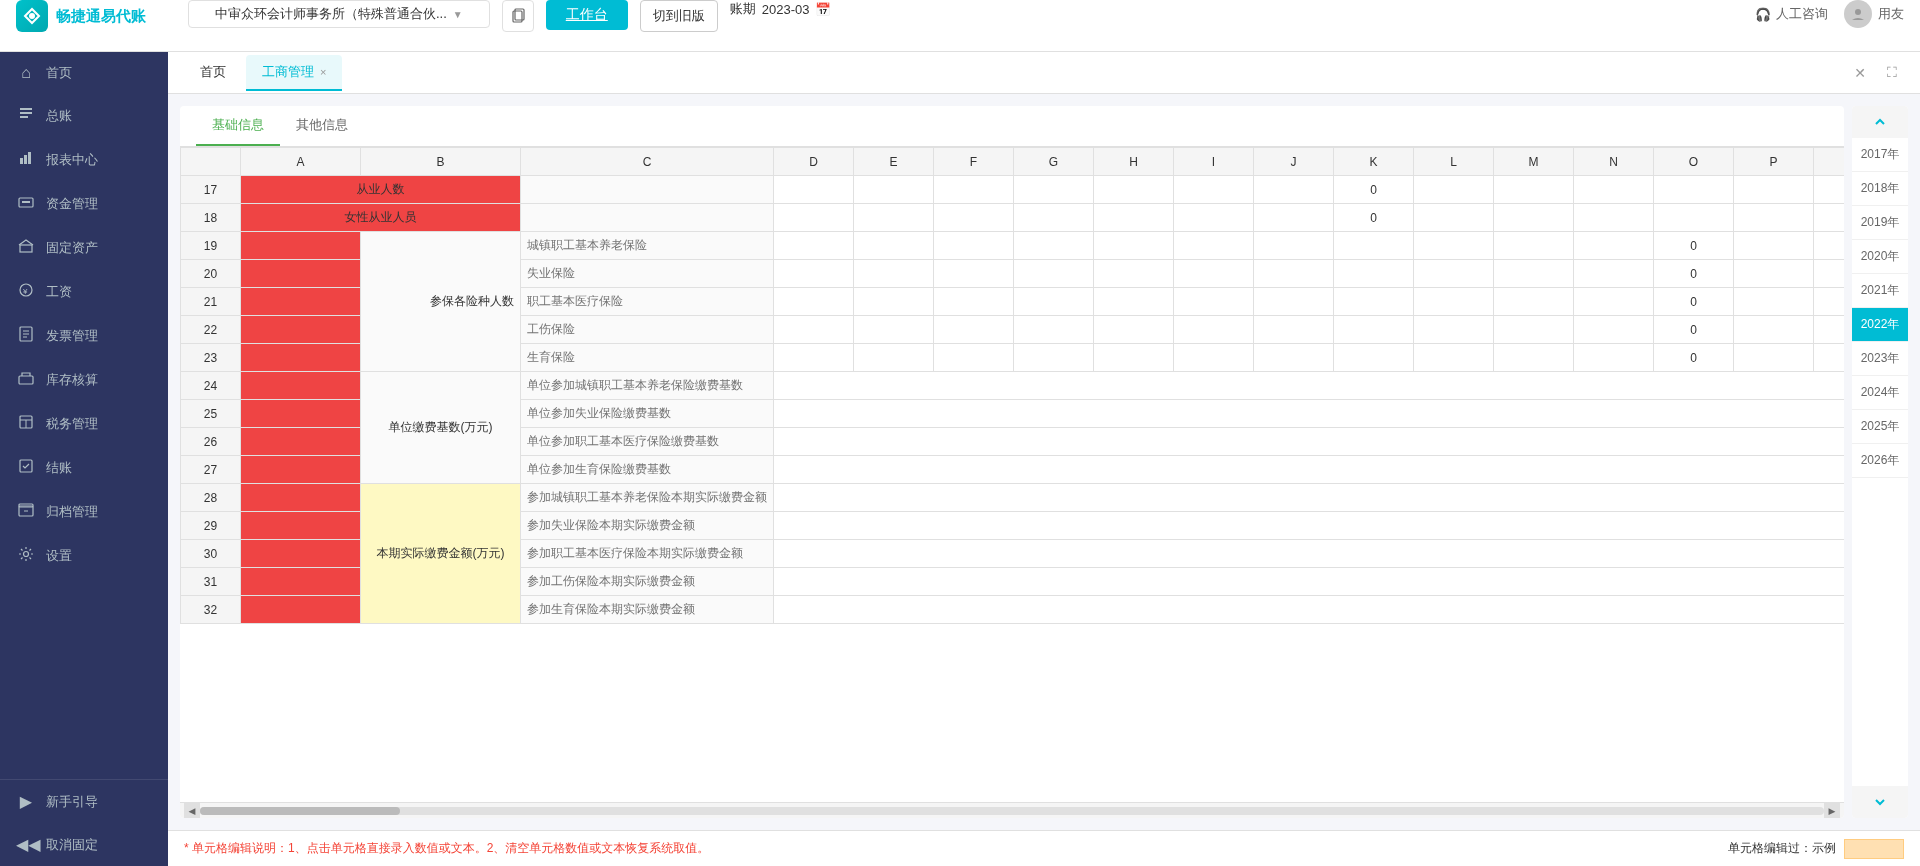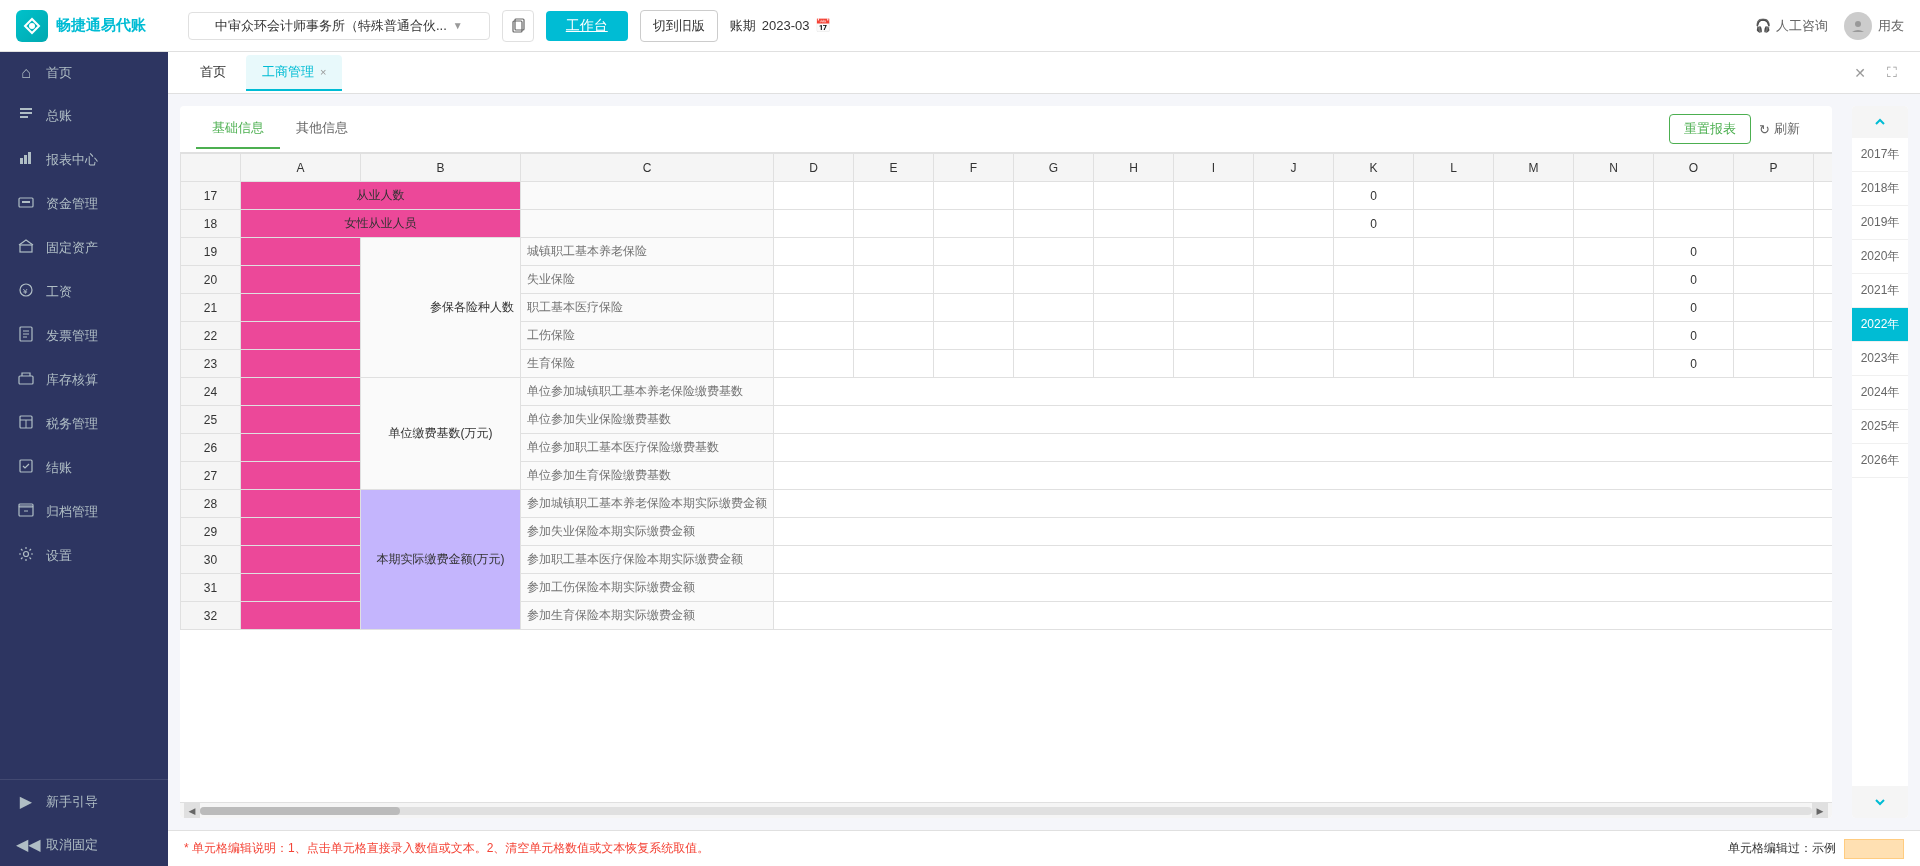--- a/index.html
+++ b/index.html
@@ -1,20 +1,20 @@
 <!DOCTYPE html>
 <html><head>
   <meta charset="utf-8">
   <style>
     * { box-sizing: border-box; margin: 0; padding: 0; }
     body { font-family: 'Microsoft YaHei', '微软雅黑', sans-serif; font-size: 13px; background: #f0f2f5; color: #333; overflow: hidden; }
 
     
     .app-container { display: flex; flex-direction: column; height: 866px; width: 1920px; }
-    .top-bar { display: flex; align-items: center; height: 52px; background: #fff; border-bottom: 1px solid #e0e0e0; padding: 0 16px; gap: 12px; flex-shrink: 0; }
+    .top-bar { display: flex; align-items: flex-start; height: 52px; background: #fff; border-bottom: 1px solid #e0e0e0; padding: 0 16px; gap: 12px; flex-shrink: 0; }
     .main-area { display: flex; flex: 1; overflow: hidden; }
     .sidebar { width: 168px; background: #2d3561; flex-shrink: 0; display: flex; flex-direction: column; }
     .content-area { flex: 1; display: flex; flex-direction: column; overflow: hidden; background: #f5f6fa; }
 
     
     .logo-area { display: flex; align-items: center; gap: 8px; min-width: 160px; }
     .logo-icon { width: 32px; height: 32px; background: linear-gradient(135deg, #00c2cb, #00a8b0); border-radius: 6px; display: flex; align-items: center; justify-content: center; color: white; font-size: 16px; }
     .logo-text { color: #00bcd4; font-size: 15px; font-weight: bold; }
     .company-selector { display: flex; align-items: center; gap: 6px; border: 1px solid #e0e0e0; border-radius: 4px; padding: 4px 26px; cursor: pointer; background: #fff; min-width: 200px; }
     .company-name { font-size: 13px; color: #333; }
@@ -38,39 +38,39 @@
     
     .tab-bar { display: flex; align-items: center; background: #fff; border-bottom: 1px solid #e0e0e0; padding: 0 16px; gap: 4px; height: 42px; flex-shrink: 0; }
     .tab { display: flex; align-items: center; gap: 6px; padding: 8px 16px; cursor: pointer; font-size: 13px; color: #666; border-bottom: 2px solid transparent; }
     .tab.active { color: #00bcd4; border-bottom: 2px solid #00bcd4; background: #e8f9fb; border-radius: 4px 4px 0 0; }
     .tab-close { color: #999; font-size: 11px; cursor: pointer; }
     .tab-home { color: #333; }
     .window-controls { margin-left: auto; display: flex; gap: 8px; }
     .win-btn { width: 24px; height: 24px; border: none; background: none; cursor: pointer; color: #999; font-size: 14px; display: flex; align-items: center; justify-content: center; }
 
     
-    .content-body { flex: 1; display: flex; overflow: hidden; padding: 12px; gap: 20px; }
+    .content-body { flex: 1; display: flex; overflow: hidden; padding: 12px; gap: 8px; }
 
     
     .main-panel { flex: 1; background: #fff; border-radius: 4px; display: flex; flex-direction: column; overflow: hidden; }
     .panel-tabs { display: flex; align-items: center; border-bottom: 1px solid #e0e0e0; padding: 0 16px; gap: 0; }
     .panel-tab { padding: 10px 16px; cursor: pointer; font-size: 13px; color: #666; border-bottom: 2px solid transparent; }
     .panel-tab.active { color: #4caf50; border-bottom: 2px solid #4caf50; }
     .panel-toolbar { display: flex; align-items: center; justify-content: flex-end; padding: 8px 16px; gap: 8px; }
     .reset-btn { border: 1px solid #4caf50; background: #fff; color: #4caf50; border-radius: 4px; padding: 5px 14px; font-size: 13px; cursor: pointer; }
     .refresh-btn { border: none; background: none; color: #666; font-size: 13px; cursor: pointer; display: flex; align-items: center; gap: 4px; }
 
     
     .spreadsheet-container { flex: 1; overflow: hidden; display: flex; flex-direction: column; }
     .spreadsheet-scroll { flex: 1; overflow: auto; }
     .spreadsheet-table { border-collapse: collapse; width: max-content; min-width: 100%; }
     .spreadsheet-table th, .spreadsheet-table td { border: 1px solid #e0e0e0; padding: 0 6px; height: 28px; font-size: 12px; white-space: nowrap; }
     .col-header { background: #f5f5f5; text-align: center; color: #333; font-weight: normal; min-width: 60px; }
     .row-num { background: #f5f5f5; text-align: center; color: #333; width: 36px; font-weight: normal; }
-    .cell-a { min-width: 120px; text-align: center; color: #333; background: #ec4899; }
+    .cell-a { min-width: 120px; text-align: center; color: #333; background: #ef4444; }
     .cell-b { min-width: 160px; text-align: center; color: #333; background: #fafafa; }
     .cell-c { min-width: 220px; color: #737373; background: #fafafa; padding-left: 8px; }
     .cell-data { min-width: 80px; text-align: center; color: #333; }
     .cell-k-value { color: #333; text-align: center; }
     .col-header-row th { position: sticky; top: 0; z-index: 2; }
     .scrollbar-bottom { height: 16px; background: #f5f5f5; border-top: 1px solid #e0e0e0; display: flex; align-items: center; padding: 0 4px; }
     .scrollbar-track { flex: 1; height: 8px; background: #e0e0e0; border-radius: 4px; position: relative; }
     .scrollbar-thumb { width: 200px; height: 8px; background: #bbb; border-radius: 4px; position: absolute; left: 0; }
     .scroll-arrow { width: 16px; height: 16px; background: #e0e0e0; border: none; cursor: pointer; display: flex; align-items: center; justify-content: center; font-size: 9px; color: #666; }
 
@@ -284,27 +284,20 @@
       <div class="content-body">
 
         <div class="main-panel">
 
           <div class="panel-tabs">
             <div class="panel-tab active">
               <span>基础信息</span>
             </div>
             <div class="panel-tab">
               <span>其他信息</span>
-            </div>
-            <div class="panel-toolbar" style="margin-left:auto;display:flex;align-items:center;gap:8px;">
-              <button class="reset-btn">重置报表</button>
-              <button class="refresh-btn">
-                <span>↻</span>
-                <span>刷新</span>
-              </button>
             </div>
           </div>
 
           <div class="spreadsheet-container">
             <div class="spreadsheet-scroll">
               <table class="spreadsheet-table">
                 <thead>
                   <tr class="col-header-row">
                     <th class="col-header" style="width:36px;background:#f5f5f5;"></th>
                     <th class="col-header">A</th>
@@ -494,21 +487,21 @@
                   <tr>
                     <td class="row-num">27</td>
                     <td class="cell-a"></td>
                     <td class="cell-c">单位参加生育保险缴费基数</td>
                     <td class="cell-data" colspan="14"></td>
                   </tr>
 
                   <tr>
                     <td class="row-num">28</td>
                     <td class="cell-a"></td>
-                    <td class="cell-b" rowspan="5" style="text-align:center;vertical-align:middle;background:#c4b5fd;">本期实际缴费金额(万元)</td>
+                    <td class="cell-b" rowspan="5" style="text-align:center;vertical-align:middle;background:#fef9c3;">本期实际缴费金额(万元)</td>
                     <td class="cell-c">参加城镇职工基本养老保险本期实际缴费金额</td>
                     <td class="cell-data" colspan="14"></td>
                   </tr>
 
                   <tr>
                     <td class="row-num">29</td>
                     <td class="cell-a"></td>
                     <td class="cell-c">参加失业保险本期实际缴费金额</td>
                     <td class="cell-data" colspan="14"></td>
                   </tr>

